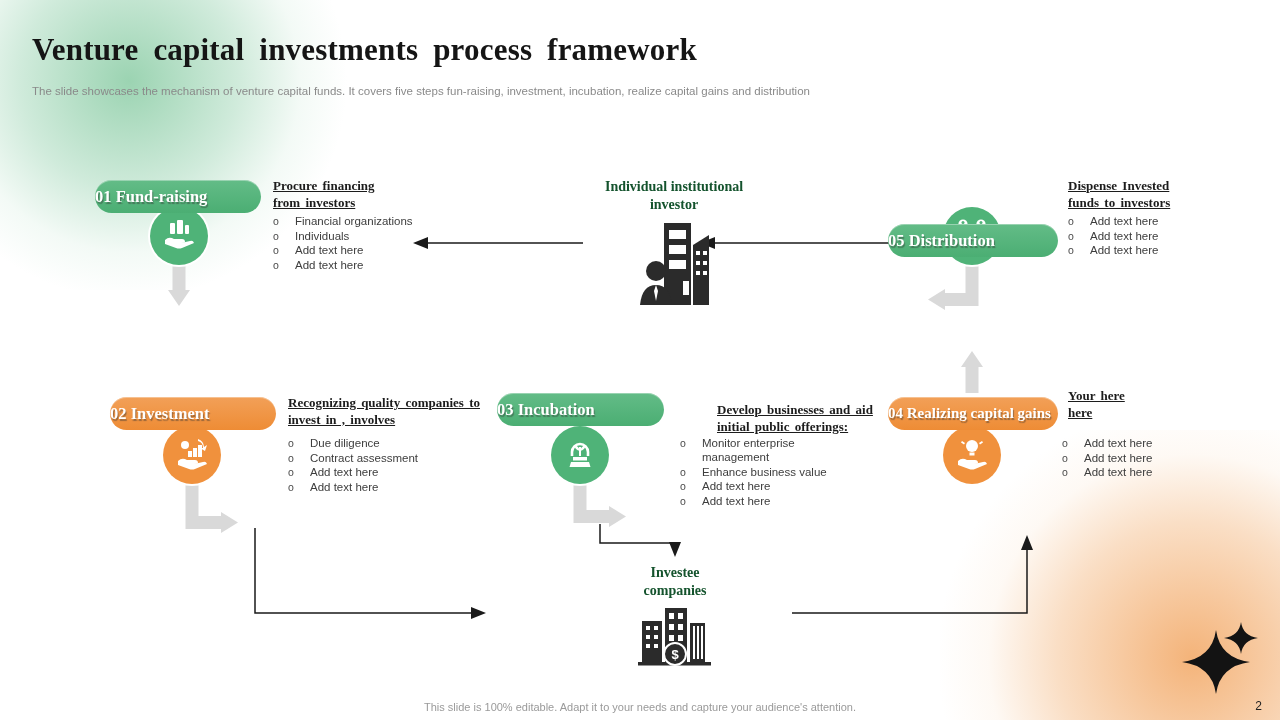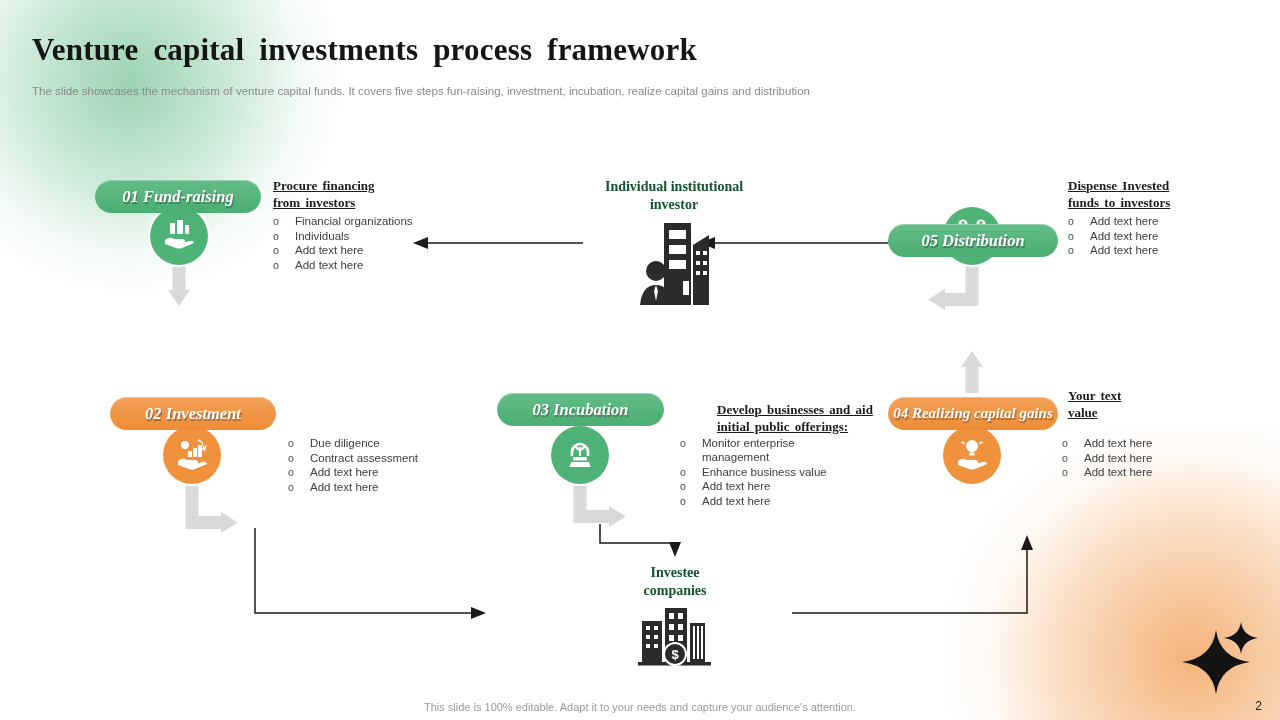--- a/index.html
+++ b/index.html
@@ -20,25 +20,25 @@
     position:absolute; left:32px; top:32px; width:980px;
     font-family:"Liberation Serif", serif; font-weight:bold; font-size:31px;
     color:#151515; letter-spacing:0.2px; word-spacing:7px;
   }
   .subtitle {
     position:absolute; left:32px; top:85px; width:980px;
     font-size:11.5px; color:#8a8a8a;
   }
   .pill {
     position:absolute; height:33px; border-radius:17px;
-    display:flex; align-items:center; justify-content:center;
+    display:flex; align-items:center; justify-content:flex-start;
     color:#ffffff; font-family:"Liberation Serif", serif; font-weight:bold;
     font-size:16.5px; text-shadow:1px 1.5px 1px rgba(50,50,50,0.45);
     box-shadow:inset 0 1px 0 rgba(255,255,255,0.35);
-    white-space:nowrap; z-index:3;font-style:italic;
+    white-space:nowrap; z-index:3;
   }
   .pill.green  { background:linear-gradient(180deg,#63bc87 0%, #4bae73 100%); }
   .pill.orange { background:linear-gradient(180deg,#f2a058 0%, #ee8c35 100%); }
   .circle {
     position:absolute; width:58px; height:58px; border-radius:50%;
     display:flex; align-items:center; justify-content:center;
     box-shadow:0 0 0 2px #ffffff; z-index:2;
   }
   .circle.green  { background:#4fb378; }
   .circle.orange { background:#f0913d; }
@@ -234,20 +234,21 @@
           <circle cx="11" cy="10" r="4"></circle>
           <rect x="14" y="16" width="4" height="6"></rect>
           <rect x="19" y="13" width="4" height="9"></rect>
           <rect x="24" y="10" width="4" height="12"></rect>
           <path d="M24 4 a9 9 0 0 1 6 8 l3 -2 -2 6 -5 -3 3 0 a7 7 0 0 0 -5 -7 z"></path>
           <path d="M4 26 q4 -4 9 -1 l8 0 q3 0 3 3 l-4 1 9 -2 q3 -1 4 2 l-12 5 q-3 1 -6 0 l-11 -4 z"></path>
         </g>
       </svg>
     </span>
   </div>
+  <div class="step-heading" style="left:288px; top:395px; width:200px;">Recognizing quality companies to invest in , involves</div>
   <div class="bullets" style="left:288px; top:436px; width:180px;">
     <div class="bullet">
         <span class="bm">o</span>
         <span class="bt">Due diligence</span>
       </div>
     <div class="bullet">
         <span class="bm">o</span>
         <span class="bt">Contract assessment</span>
       </div>
     <div class="bullet">
@@ -304,21 +305,21 @@
         <g fill="#ffffff">
           <circle cx="18" cy="11" r="6"></circle>
           <rect x="15.5" y="17.5" width="5" height="3"></rect>
           <path d="M8 6 l3 2 -1 1.5 -3 -2 z"></path>
           <path d="M28 6 l-3 2 1 1.5 3 -2 z"></path>
           <path d="M4 26 q4 -4 9 -1 l8 0 q3 0 3 3 l-4 1 9 -2 q3 -1 4 2 l-12 5 q-3 1 -6 0 l-11 -4 z"></path>
         </g>
       </svg>
     </span>
   </div>
-  <div class="step-heading" style="left:1068px; top:388px; width:70px;">Your text  value</div>
+  <div class="step-heading" style="left:1068px; top:388px; width:70px;">Your here  here</div>
   <div class="bullets" style="left:1062px; top:436px; width:140px;">
     <div class="bullet">
         <span class="bm">o</span>
         <span class="bt">Add text here</span>
       </div>
     <div class="bullet">
         <span class="bm">o</span>
         <span class="bt">Add text here</span>
       </div>
     <div class="bullet">

